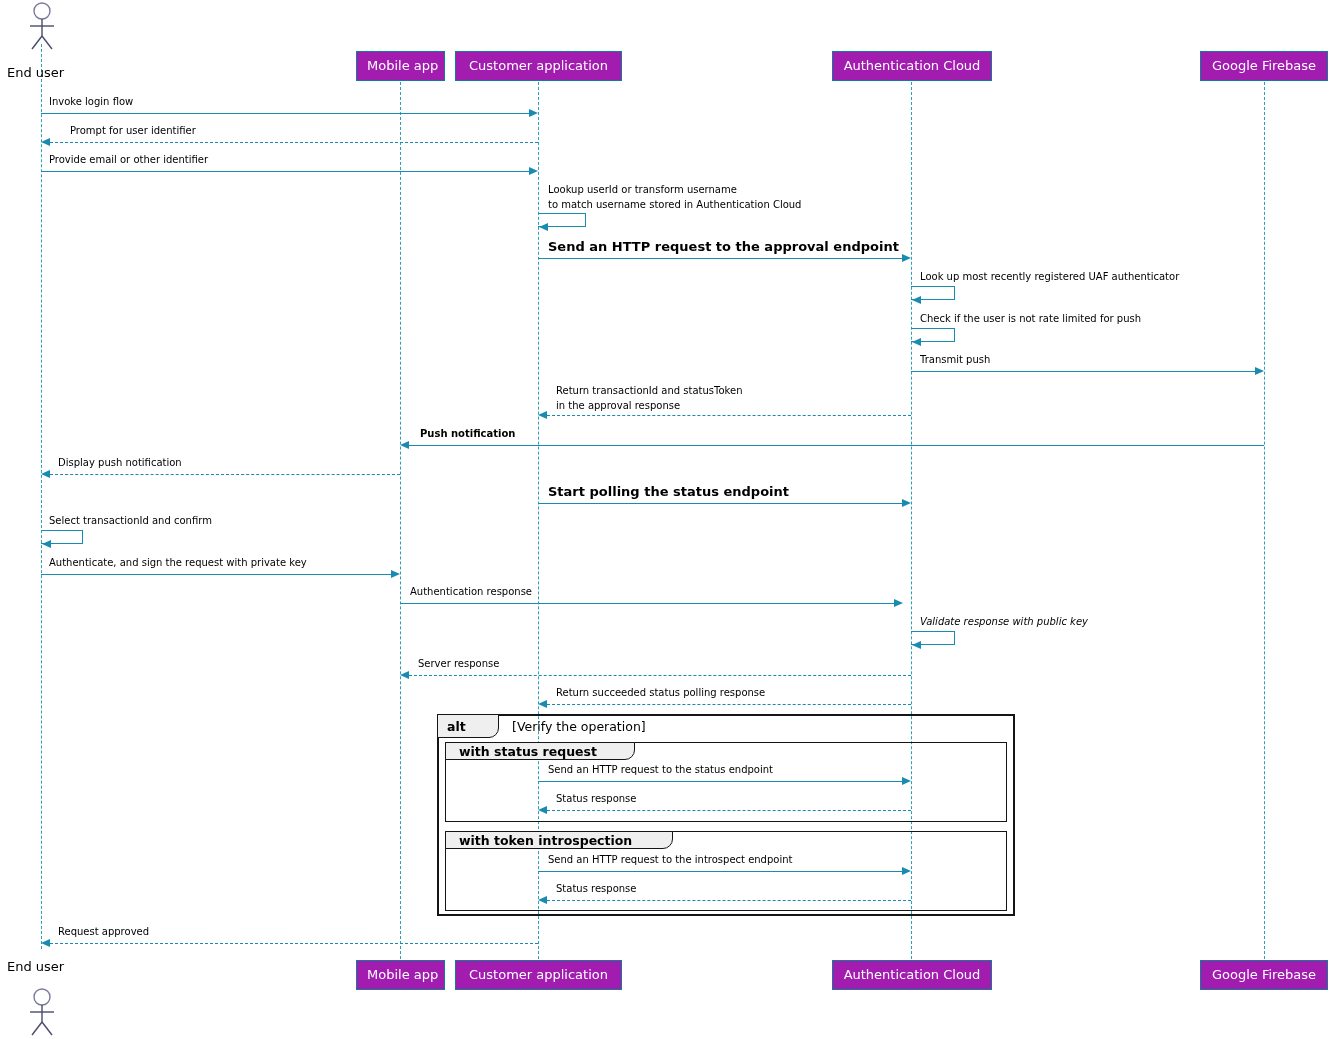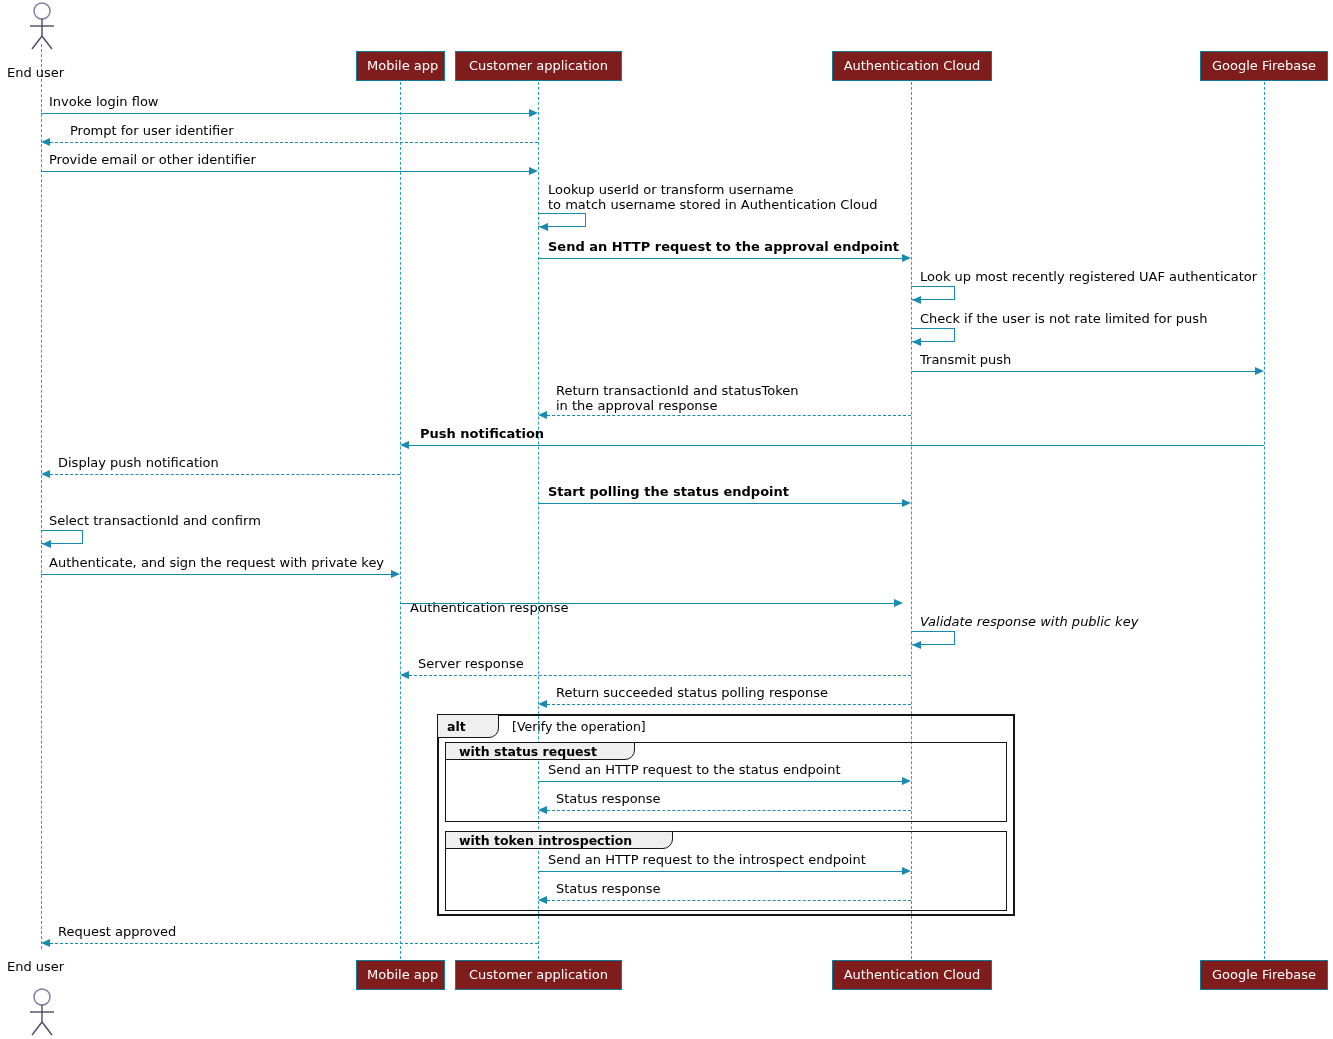--- a/index.html
+++ b/index.html
@@ -17,21 +17,21 @@
     background: #ffffff;
     overflow: hidden;
   }
   .lifeline {
     position: absolute;
     width: 0;
     border-left: 1px dashed #2a9fb7;
   }
   .plabel {
     position: absolute;
-    background: #7f1d1d;
+    background: #a21caf;
     border: 1px solid #0f7d99;
     color: #ffffff;
     font-size: 13px;
     line-height: 1;
     padding: 7px 10px 8px 10px;
     white-space: nowrap;
     box-sizing: border-box;
     text-align: center;
   }
   .actor-label {
@@ -60,21 +60,21 @@
     border-bottom: 4px solid transparent;
     border-left: 9px solid #1a8bb0;
   }
   .arrow-l {
     border-top: 4px solid transparent;
     border-bottom: 4px solid transparent;
     border-right: 9px solid #1a8bb0;
   }
   .msg-text {
     position: absolute;
-    font-size: 13px;
+    font-size: 10px;
     color: #000;
     white-space: pre;
     line-height: 15px;
   }
   .msg-text.bold {
     font-weight: bold;
     font-size: 13px;
   }
   .selfcall {
     position: absolute;
@@ -204,21 +204,21 @@
   <div class="arrow-r" style="left:902px; top:499px;"></div>
 
   <div class="msg-text" style="left:49px; top:513px;">Select transactionId and confirm</div>
   <div class="selfcall" style="left:41px; top:530px; width:42px; height:14px;"></div>
   <div class="arrow-l" style="left:42px; top:540px;"></div>
 
   <div class="msg-text" style="left:49px; top:555px;">Authenticate, and sign the request with private key</div>
   <div class="msg-line" style="left:41px; top:574px; width:350px;"></div>
   <div class="arrow-r" style="left:391px; top:570px;"></div>
 
-  <div class="msg-text" style="left:410px; top:584px;margin-top:16px;">Authentication response</div>
+  <div class="msg-text" style="left:410px; top:584px;">Authentication response</div>
   <div class="msg-line" style="left:400px; top:603px; width:494px;"></div>
   <div class="arrow-r" style="left:894px; top:599px;"></div>
 
   <div class="msg-text" style="left:920px; top:614px;font-style:italic;">Validate response with public key</div>
   <div class="selfcall" style="left:911px; top:631px; width:44px; height:14px;"></div>
   <div class="arrow-l" style="left:912px; top:641px;"></div>
 
   <div class="msg-text" style="left:418px; top:656px;">Server response</div>
   <div class="msg-line dashed" style="left:409px; top:675px; width:502px;"></div>
   <div class="arrow-l" style="left:400px; top:671px;"></div>

